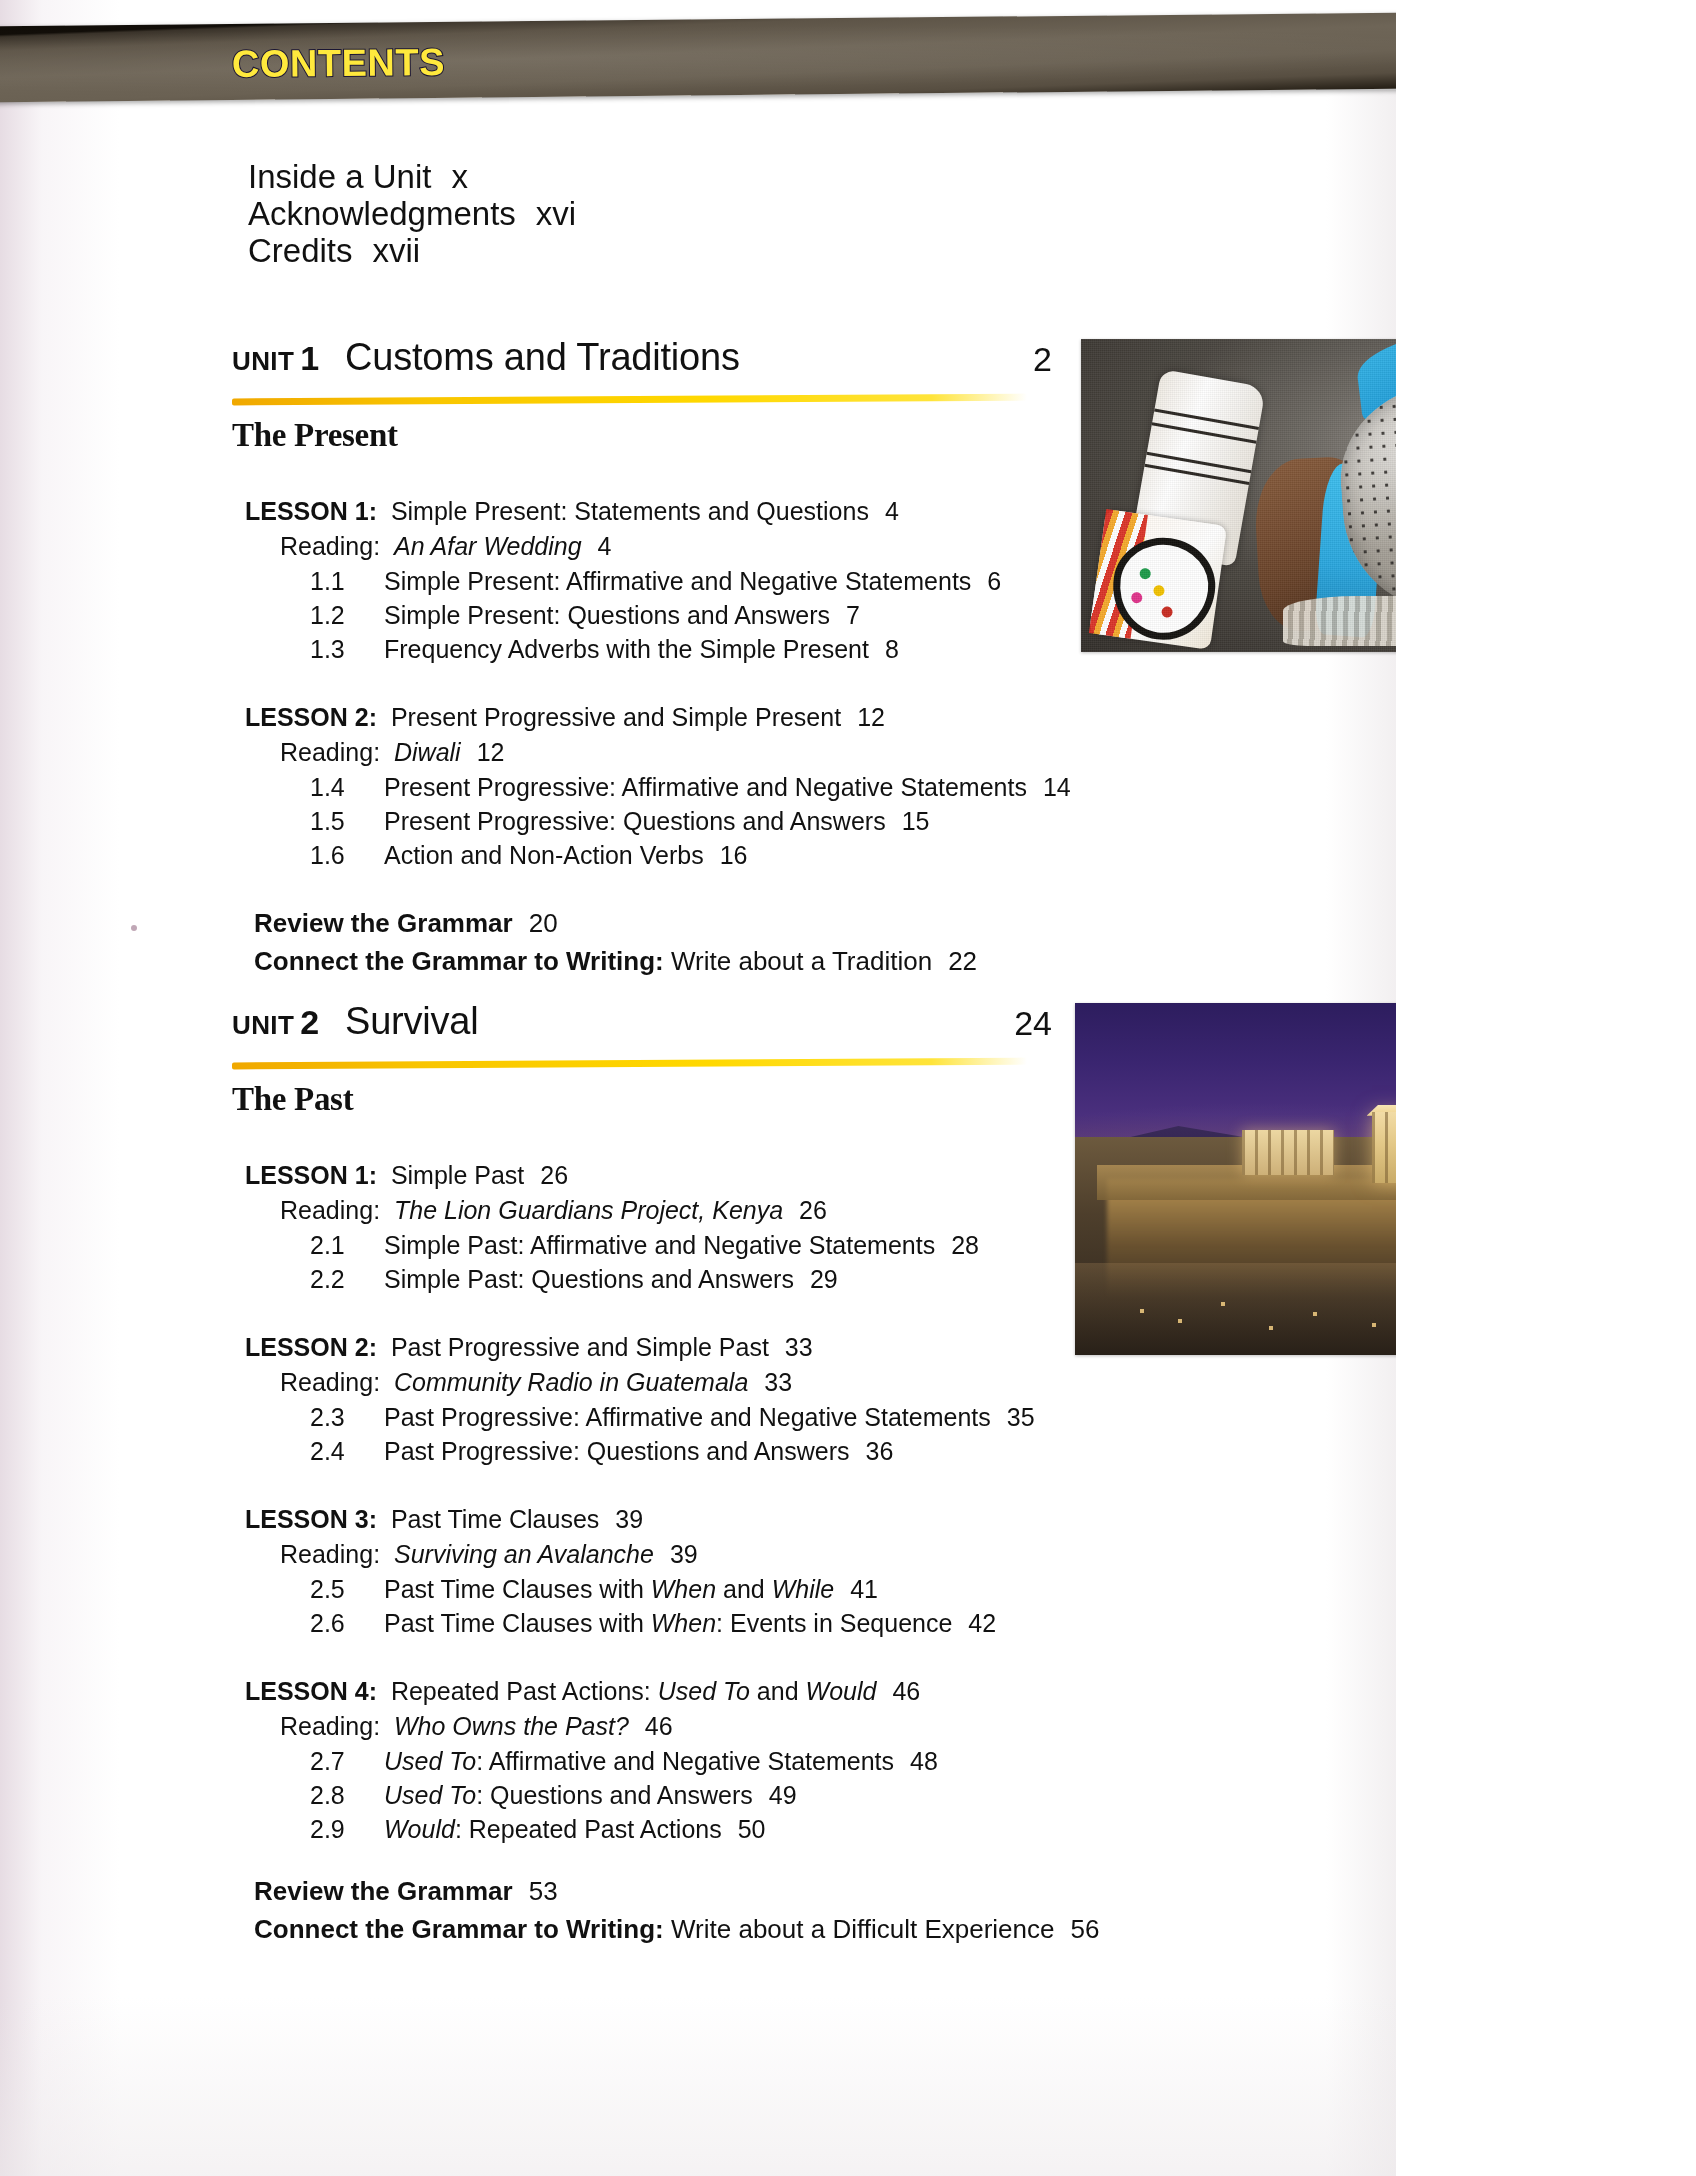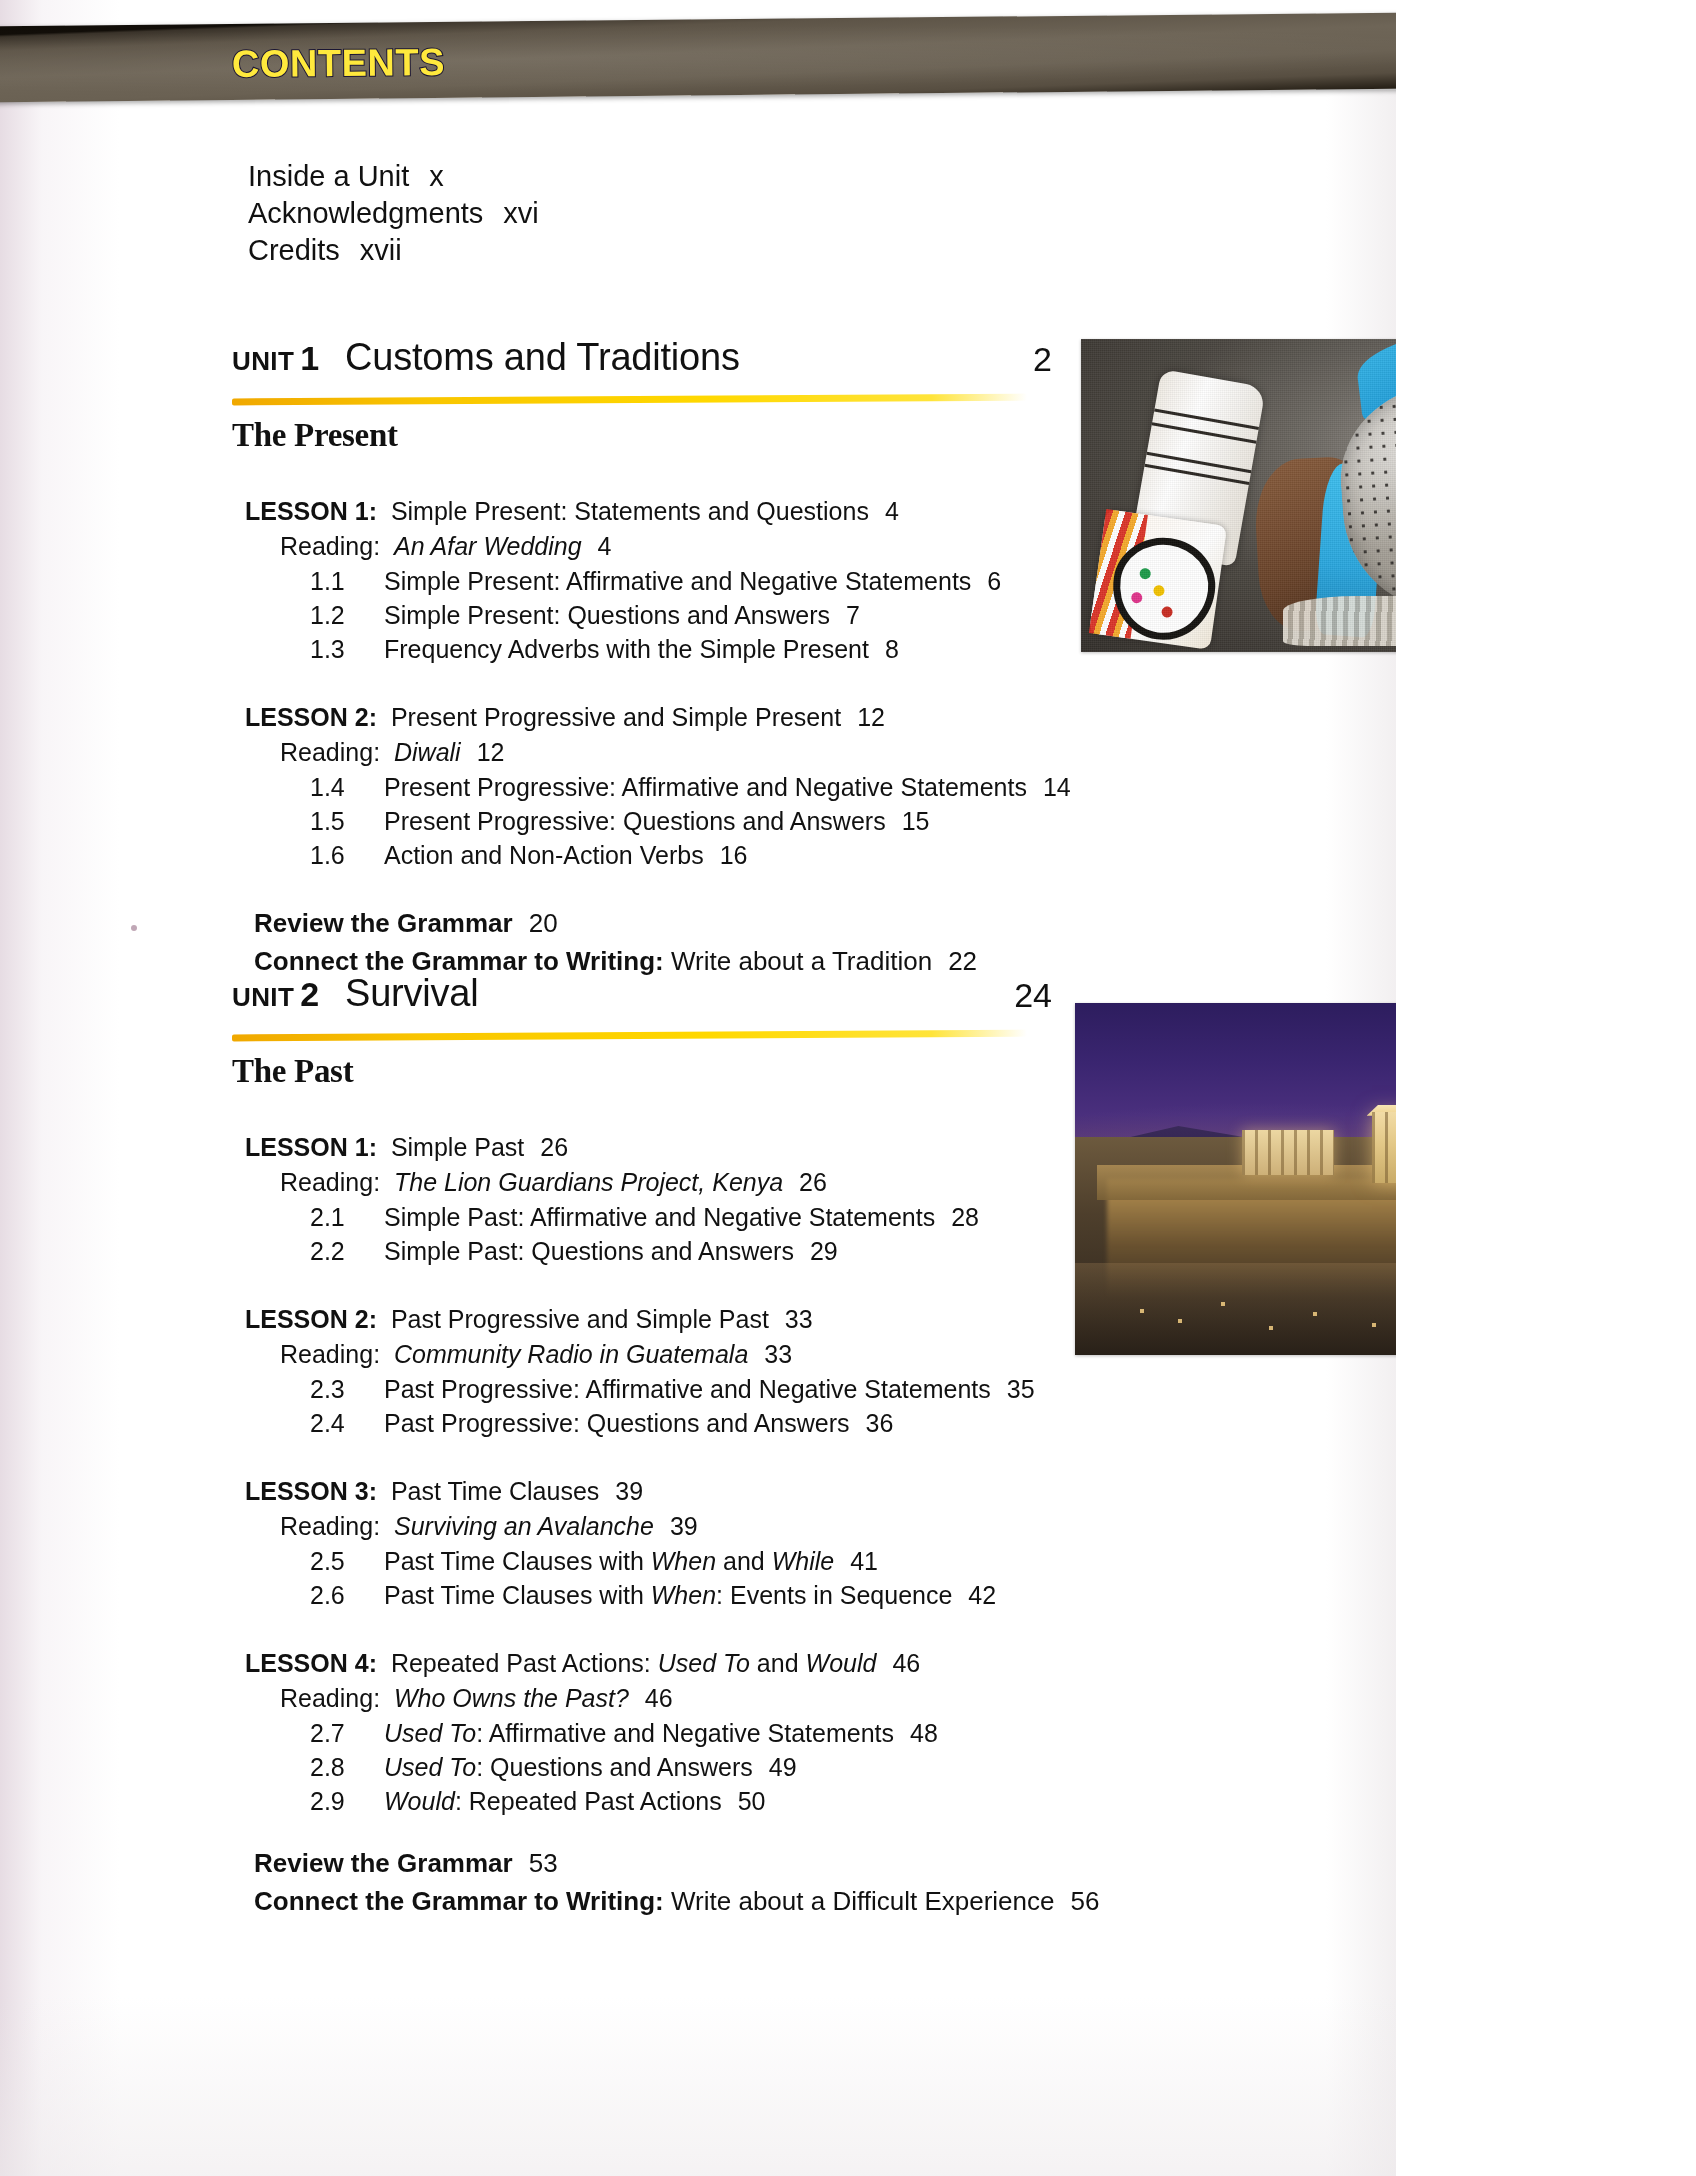--- a/index.html
+++ b/index.html
@@ -83,21 +83,21 @@
     paint-order: stroke fill;
     transform: rotate(-0.55deg);
     font-family: "Liberation Sans", sans-serif;
   }
 
   
   .frontmatter {
     position: absolute;
     left: 248px;
     top: 158px;
-    font-size: 29px;
+    font-size: 33px;
     color: #111;
     line-height: 37px;
   }
   .fm-row { white-space: nowrap; }
   .fm-pg { margin-left: 20px; }
 
   
   .unit { position: absolute; left: 232px; width: 1180px; }
 
   .unit-head-row {
@@ -443,21 +443,21 @@
           <span class="item-num">1.6</span>
           <span class="item-text">Action and Non-Action Verbs</span>
           <span class="pg">16</span>
         </div>
     </div>
 
     <div class="review" style="margin-top:32px;"><span>Review the Grammar</span><span class="pg">20</span></div>
     <div class="connect"><span>Connect the Grammar to Writing:</span><span class="conn-rest">&nbsp;<span>Write about a Tradition</span><span class="pg">22</span></span></div>
   </div>
 
-  <div class="unit" id="unit-2" style="top:972px;">
+  <div class="unit" id="unit-2" style="top:1000px;">
     <div class="unit-head-row">
       <span class="unit-label"><span class="unit-word">UNIT</span><span class="unit-num">2</span></span><span class="unit-title">Survival</span>
       <span class="unit-page">24</span>
     </div>
     <div class="unit-rule"></div>
     <div class="unit-sub">The Past</div>
 
     <div class="lesson" style="margin-top:40px;">
       <div class="lesson-title"><span class="lesson-word">LESSON 1:</span>&nbsp;&nbsp;<span>Simple Past</span><span class="pg">26</span></div>
       <div class="reading"><span class="rd-label">Reading:</span>&nbsp;&nbsp;<span class="rd-title">The Lion Guardians Project, Kenya</span><span class="pg">26</span></div>

